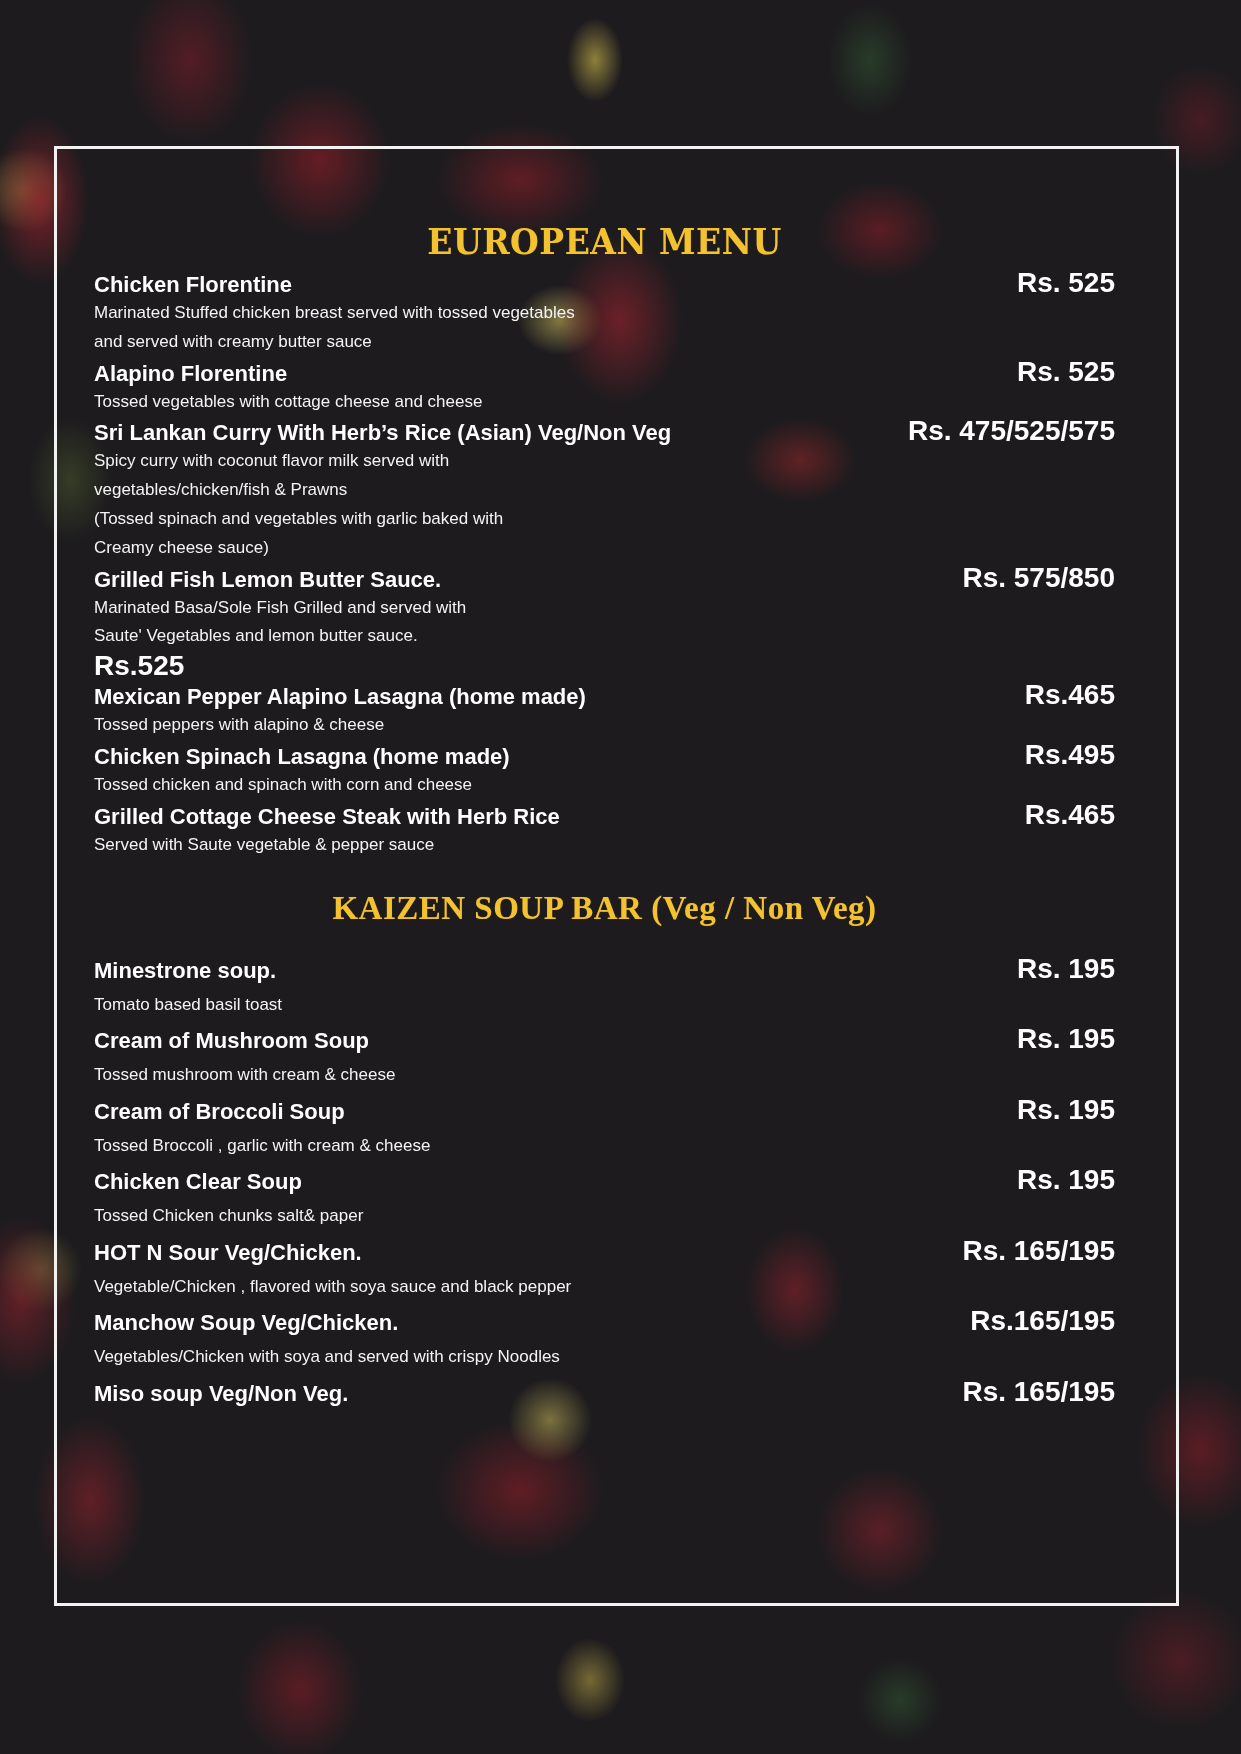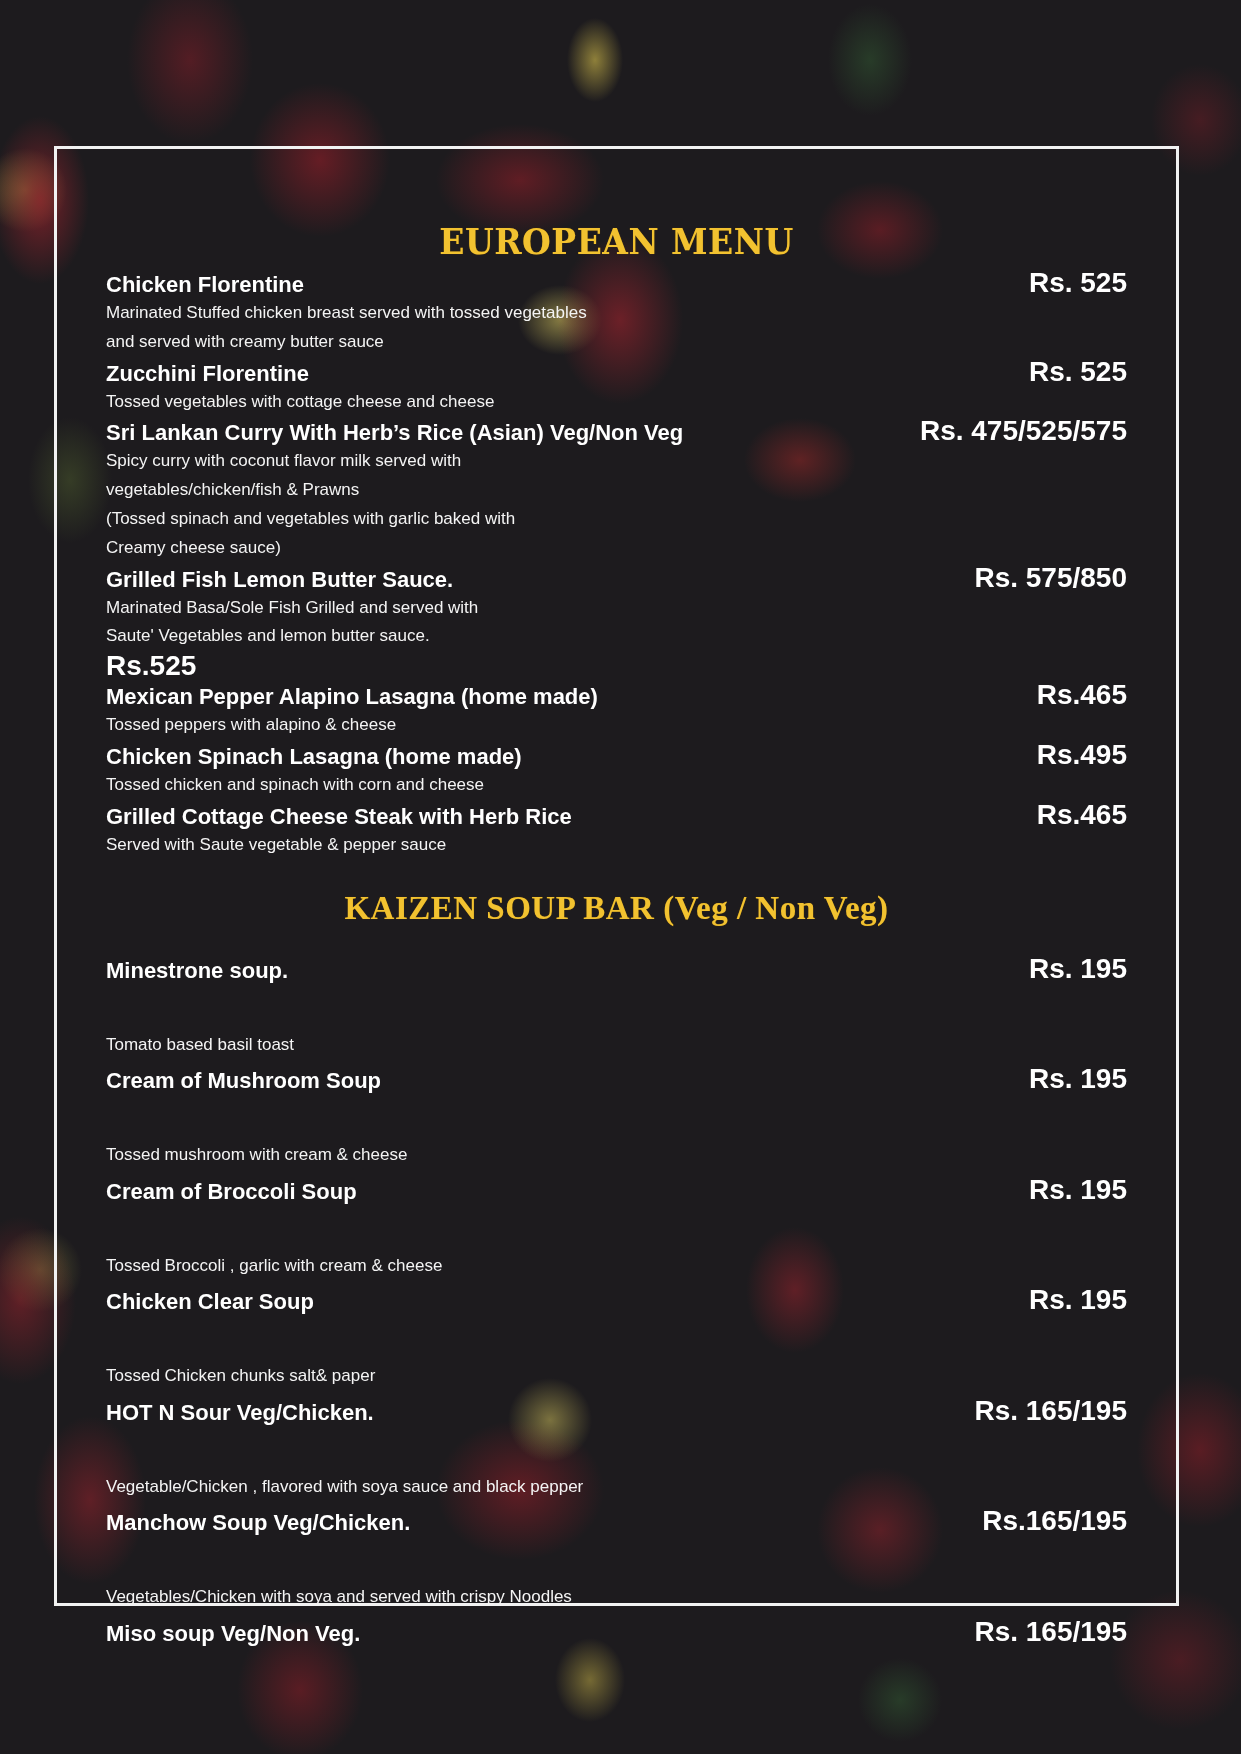--- a/index.html
+++ b/index.html
@@ -50,21 +50,21 @@
       position: absolute;
       left: 54px;
       top: 146px;
       width: 1125px;
       height: 1460px;
       border: 3px solid #f2f2f2;
       box-sizing: border-box;
     }
     .content {
       position: absolute;
-      left: 106px;
+      left: 94px;
       top: 220px;
       width: 1021px;
     }
     .section-title {
       font-family: "DejaVu Serif", "Liberation Serif", serif;
       color: #f2c230;
       text-align: center;
       font-weight: bold;
       letter-spacing: 0.5px;
       text-shadow: 0 0 1px rgba(120,80,0,0.8);
@@ -107,21 +107,21 @@
     }
     .item-desc {
       font-size: 17px;
       line-height: 28.8px;
       color: #f4f4f4;
       white-space: pre-line;
     }
     .euro .item { margin-bottom: 0; }
     .soup .item-row { line-height: 34px; }
     .soup .item-name, .soup .item-price { line-height: 34px; }
-    .soup .item-desc { line-height: 34.5px; margin-top: 40px; }
+    .soup .item-desc { line-height: 34.5px; }
   </style>
 </head>
 <body>
 
 <div class="bg"></div>
 <div class="frame"></div>
 
 <div class="content">
 
   <section class="euro">
@@ -130,21 +130,21 @@
     <div class="item">
       <div class="item-row">
           <span class="item-name">Chicken Florentine</span>
           <span class="item-price">Rs. 525</span>
         </div>
       <div class="item-desc">Marinated Stuffed chicken breast served with tossed vegetables
 and served with creamy butter sauce</div>
     </div>
     <div class="item">
       <div class="item-row">
-          <span class="item-name">Zucchini Florentine</span>
+          <span class="item-name">Alapino Florentine</span>
           <span class="item-price">Rs. 525</span>
         </div>
       <div class="item-desc">Tossed vegetables with cottage cheese and cheese</div>
     </div>
     <div class="item">
       <div class="item-row">
           <span class="item-name">Sri Lankan Curry With Herb’s Rice (Asian) Veg/Non Veg</span>
           <span class="item-price">Rs. 475/525/575</span>
         </div>
       <div class="item-desc">Spicy curry with coconut flavor milk served with

